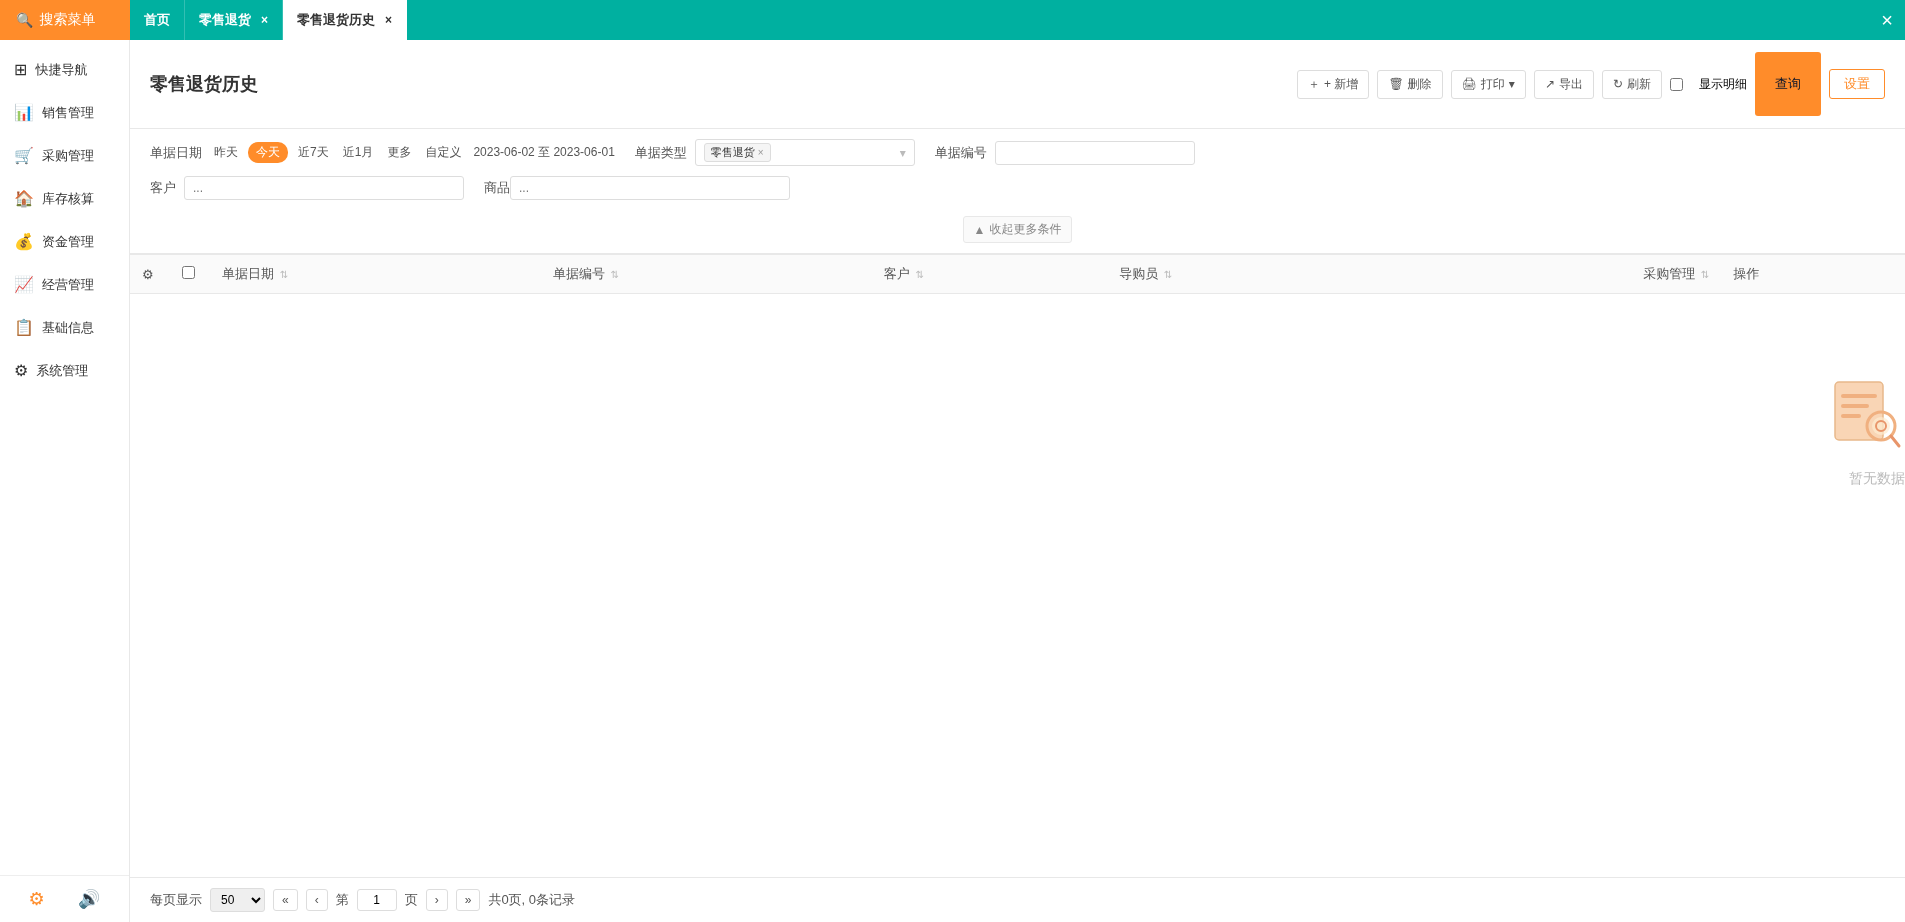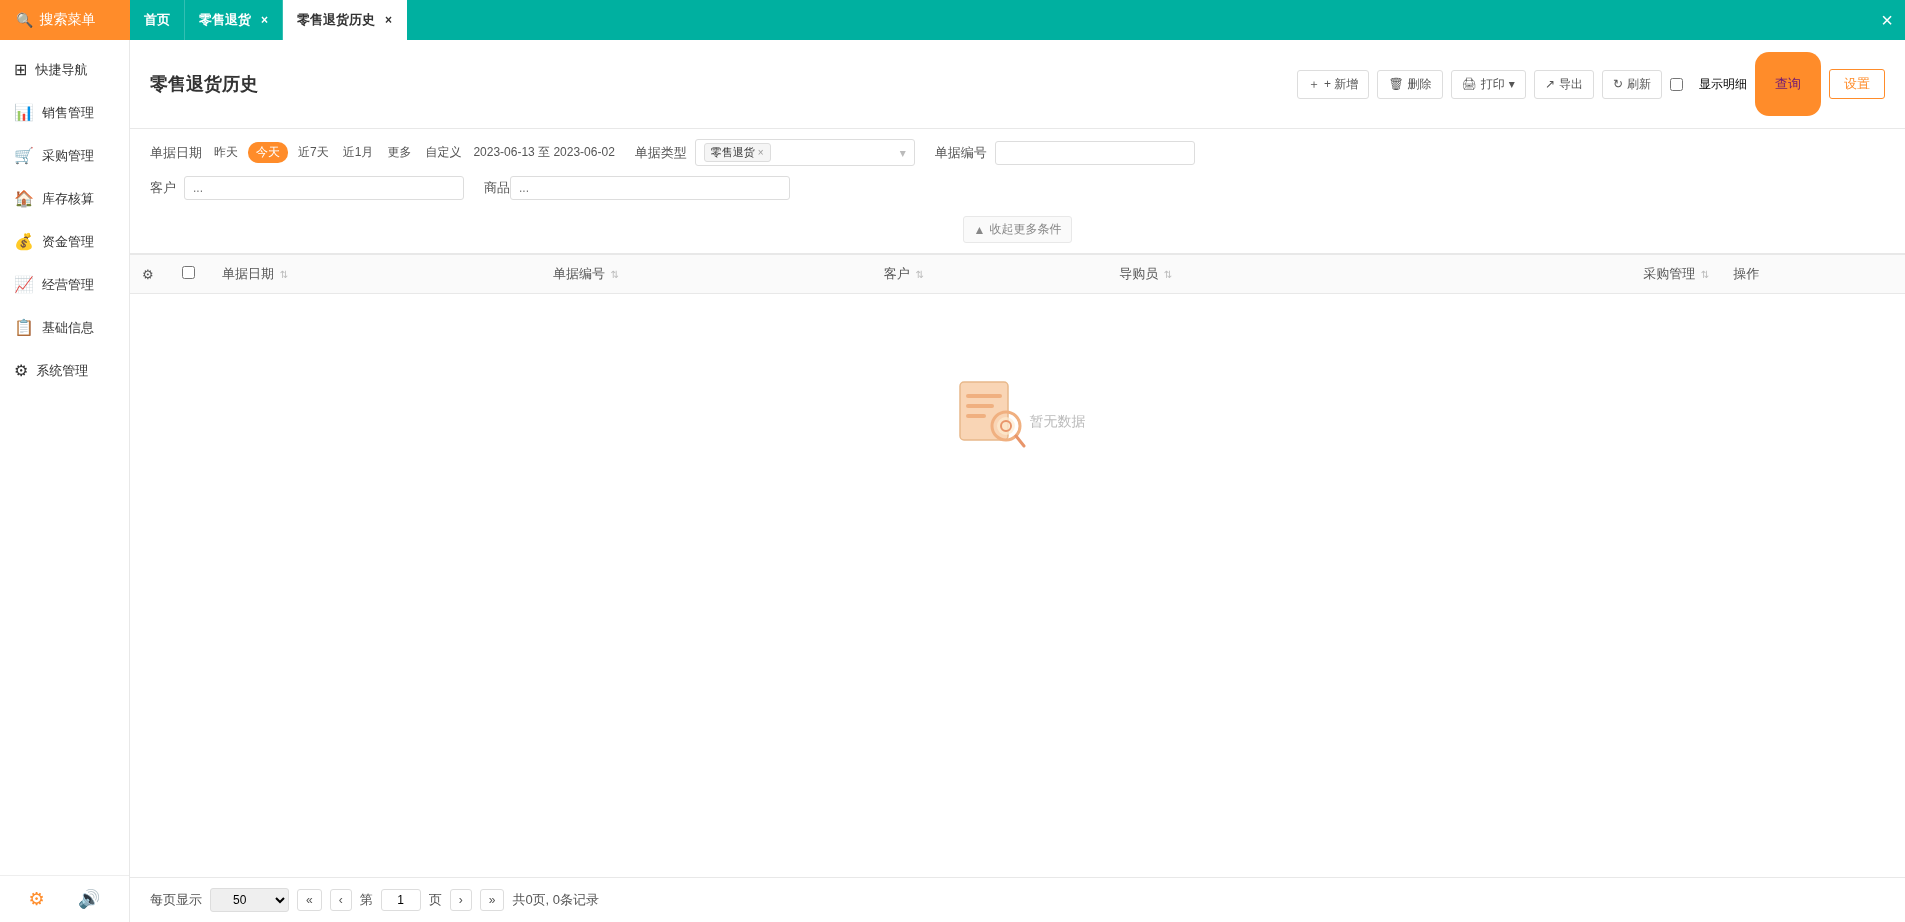--- a/index.html
+++ b/index.html
@@ -51,22 +51,22 @@
     .page-title-row {
       display: flex; align-items: center; justify-content: space-between; margin-bottom: 12px;
     }
     .page-title { font-size: 18px; font-weight: bold; color: #333; }
     .toolbar { display: flex; align-items: center; gap: 8px; }
     .toolbar-btn {
       display: flex; align-items: center; gap: 4px; padding: 5px 10px; border: 1px solid #ddd;
       background: #fff; border-radius: 3px; cursor: pointer; font-size: 12px; color: #555;
     }
     .btn-query {
-      background: #ff8c2a; color: #701a75; border: none; padding: 23px 20px;
-      border-radius: 14px; cursor: pointer; font-size: 13px;
+      background: #ff8c2a; color: #0f172a; border: none; padding: 23px 20px;
+      border-radius: 3px; cursor: pointer; font-size: 13px;
     }
     .btn-setting {
       background: #fff; color: #ff8c2a; border: 1px solid #ff8c2a; padding: 5px 14px;
       border-radius: 3px; cursor: pointer; font-size: 13px;
     }
 
     
     .filter-area { padding: 10px 20px; background: #fff; border-bottom: 1px solid #e8e8e8; }
     .filter-row { display: flex; align-items: center; gap: 20px; margin-bottom: 10px; flex-wrap: wrap; }
     .filter-label { font-size: 13px; color: #555; white-space: nowrap; }
@@ -103,37 +103,37 @@
     .data-table th {
       background: #fafafa; border-bottom: 1px solid #e8e8e8; border-top: 1px solid #e8e8e8;
       padding: 10px 12px; text-align: left; color: #555; font-weight: normal; white-space: nowrap;
     }
     .data-table th .sort-icon { color: #bbb; font-size: 10px; margin-left: 2px; }
     .th-settings { width: 40px; text-align: center; }
     .th-check { width: 40px; text-align: center; }
 
     
     .empty-state {
-      display: flex; flex-direction: row; align-items: center; justify-content: center;
+      display: flex; flex-direction: column; align-items: flex-end; justify-content: center;
       padding: 80px 0; color: #bbb;
     }
     .empty-icon {
       width: 80px; height: 80px; margin-bottom: 16px;
       position: relative;
     }
     .empty-text { font-size: 14px; color: #bbb; }
 
     
     .pagination-bar {
       display: flex; align-items: center; padding: 10px 20px;
       background: #fff; border-top: 1px solid #e8e8e8; font-size: 13px; color: #555; gap: 8px;
       flex-shrink: 0;
     }
     .page-size-select {
-      border: 1px solid #ddd; border-radius: 3px; padding: 3px 18px; font-size: 12px; cursor: pointer;
+      border: 1px solid #ddd; border-radius: 3px; padding: 3px 6px; font-size: 12px; cursor: pointer;
     }
     .page-nav-btn {
       border: 1px solid #ddd; background: #fff; border-radius: 3px; padding: 3px 8px;
       cursor: pointer; font-size: 12px; color: #555;
     }
     .page-nav-btn:disabled { color: #ccc; cursor: default; }
     .page-input {
       border: 1px solid #ddd; border-radius: 3px; padding: 3px 6px; width: 40px;
       text-align: center; font-size: 12px;
     }
@@ -251,21 +251,21 @@
         <div style="display:flex;align-items:center;gap:8px;flex-wrap:wrap;">
           <span class="filter-label">单据日期</span>
           <div class="date-options">
             <span class="date-opt">昨天</span>
             <span class="date-opt active">今天</span>
             <span class="date-opt">近7天</span>
             <span class="date-opt">近1月</span>
             <span class="date-opt">更多</span>
             <span class="date-opt">自定义</span>
           </div>
-          <span class="date-range">2023-06-13 至 2023-06-02</span>
+          <span class="date-range">2023-06-02 至 2023-06-01</span>
         </div>
 
         <div style="display:flex;align-items:center;gap:8px;">
           <span class="filter-label">单据类型</span>
           <div class="tag-select" style="min-width:220px;">
             <div class="tag-item">
               <span>零售退货</span>
               <span class="tag-close">×</span>
             </div>
             <span style="margin-left:auto;color:#bbb;">▾</span>

